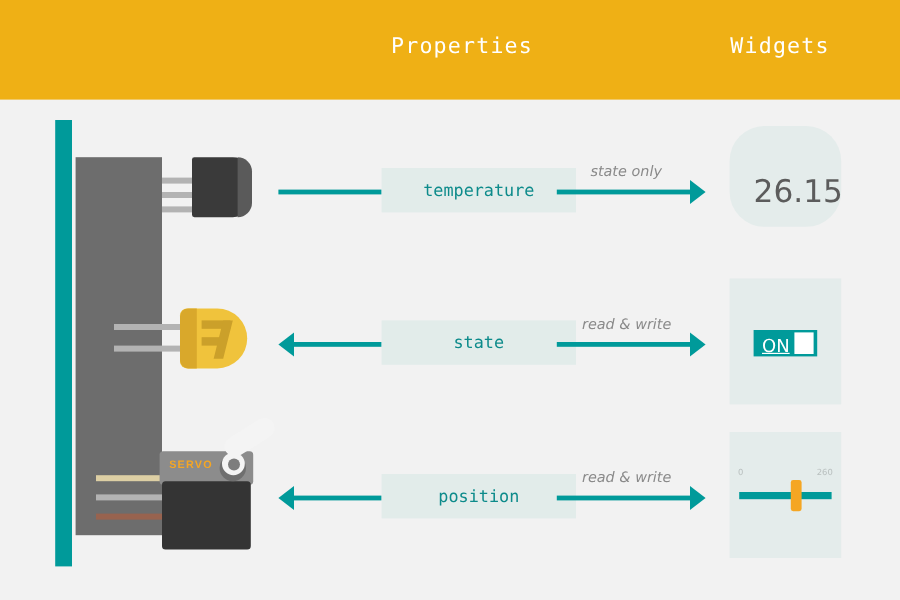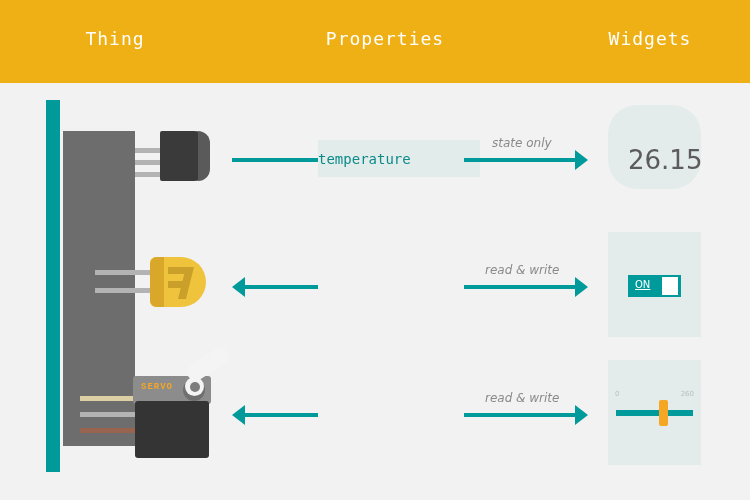--- a/index.html
+++ b/index.html
@@ -61,21 +61,21 @@
 
   
   .servo-wrap{position:absolute;left:133px;top:368px;width:78px;height:92px;}
   .servo-cap{
     position:absolute;left:0;top:8px;width:78px;height:28px;
     background:#8c8c8c;border-radius:3px;
   }
   .servo-label{
     position:absolute;left:8px;top:14px;
     color:#f5a623;font-size:9px;font-weight:bold;letter-spacing:1px;
-    font-family:Liberation Mono, monospace;
+    font-family:Liberation Sans, sans-serif;
   }
   .servo-body{
     position:absolute;left:2px;top:33px;width:74px;height:57px;
     background:#343434;border-radius:3px;
   }
   .servo-hub{
     position:absolute;left:50px;top:11px;width:22px;height:22px;
     background:#6f6f6f;border-radius:50%;
   }
   .servo-horn{
@@ -101,21 +101,21 @@
     position:absolute;top:10px;width:0;height:0;
     border-top:10px solid transparent;
     border-bottom:10px solid transparent;
   }
   .arrow-head.right{border-left:13px solid #009a9a;}
   .arrow-head.left{border-right:13px solid #009a9a;}
 
   .prop-box{
     position:absolute;left:318px;top:0;width:162px;height:37px;
     background:#e2ecea;
-    display:flex;align-items:center;justify-content:flex-start;
+    display:flex;align-items:center;justify-content:center;
   }
   .prop-label{
     color:#0d8b8b;font-size:14px;
     font-family:"DejaVu Sans Mono",monospace;
   }
   .access-label{
     position:absolute;top:-4px;
     color:#8a8a8a;font-size:12px;font-style:italic;
     font-family:"DejaVu Sans",sans-serif;
     white-space:nowrap;
@@ -130,21 +130,21 @@
     position:absolute;left:20px;top:40px;
     color:#5c5c5c;font-size:26px;
     font-family:"DejaVu Sans",sans-serif;
   }
   .toggle{
     position:absolute;left:20px;top:43px;width:53px;height:22px;
     background:#009a9a;
   }
   .toggle-text{
     position:absolute;left:7px;top:4px;
-    color:#ffffff;font-size:10px;
+    color:#ffffff;font-size:15px;
     font-family:"DejaVu Sans",sans-serif;
     text-decoration:underline;
   }
   .toggle-knob{
     position:absolute;right:3px;top:2px;width:16px;height:18px;
     background:#ffffff;
   }
   .slider-track{
     position:absolute;left:32px;top:50px;width:44px;height:6px;
     background:#009a9a;
@@ -157,21 +157,20 @@
   .slider-max{right:7px;}
   .slider-handle{
     position:absolute;left:51px;top:40px;width:9px;height:26px;
     background:#f5a623;border-radius:2px;
   }
 </style>
 </head>
 <body>
 
 <div class="header">
-  <div class="header-title ht-thing">Thing</div>
   <div class="header-title ht-props">Properties</div>
   <div class="header-title ht-widgets">Widgets</div>
 </div>
 
 <div class="board-rail"></div>
 <div class="board-body"></div>
 
 <div class="wire" style="left:135px;top:148px;width:30px;"></div>
 <div class="wire" style="left:135px;top:160px;width:30px;"></div>
 <div class="wire" style="left:135px;top:172px;width:30px;"></div>
@@ -210,28 +209,34 @@
     <span class="prop-label">temperature</span>
   </div>
   <div class="arrow-line" style="left:464px;width:111px;"></div>
   <div class="arrow-head right" style="left:575px;"></div>
   <div class="access-label" style="left:492px;">state only</div>
 </div>
 
 <div class="row" style="top:267px;">
   <div class="arrow-head left" style="left:232px;"></div>
   <div class="arrow-line" style="left:244px;width:74px;"></div>
+  <div class="prop-box">
+    <span class="prop-label">state</span>
+  </div>
   <div class="arrow-line" style="left:464px;width:111px;"></div>
   <div class="arrow-head right" style="left:575px;"></div>
   <div class="access-label" style="left:485px;">read &amp; write</div>
 </div>
 
 <div class="row" style="top:395px;">
   <div class="arrow-head left" style="left:232px;"></div>
   <div class="arrow-line" style="left:244px;width:74px;"></div>
+  <div class="prop-box">
+    <span class="prop-label">position</span>
+  </div>
   <div class="arrow-line" style="left:464px;width:111px;"></div>
   <div class="arrow-head right" style="left:575px;"></div>
   <div class="access-label" style="left:485px;">read &amp; write</div>
 </div>
 
 <div class="widget" style="top:105px;height:84px;border-radius:29px;">
   <span class="widget-value">26.15</span>
 </div>
 
 <div class="widget" style="top:232px;height:105px;">

